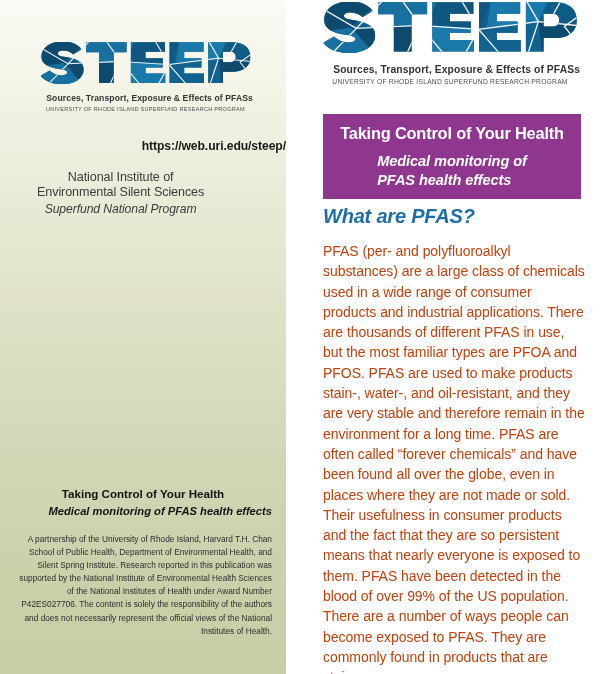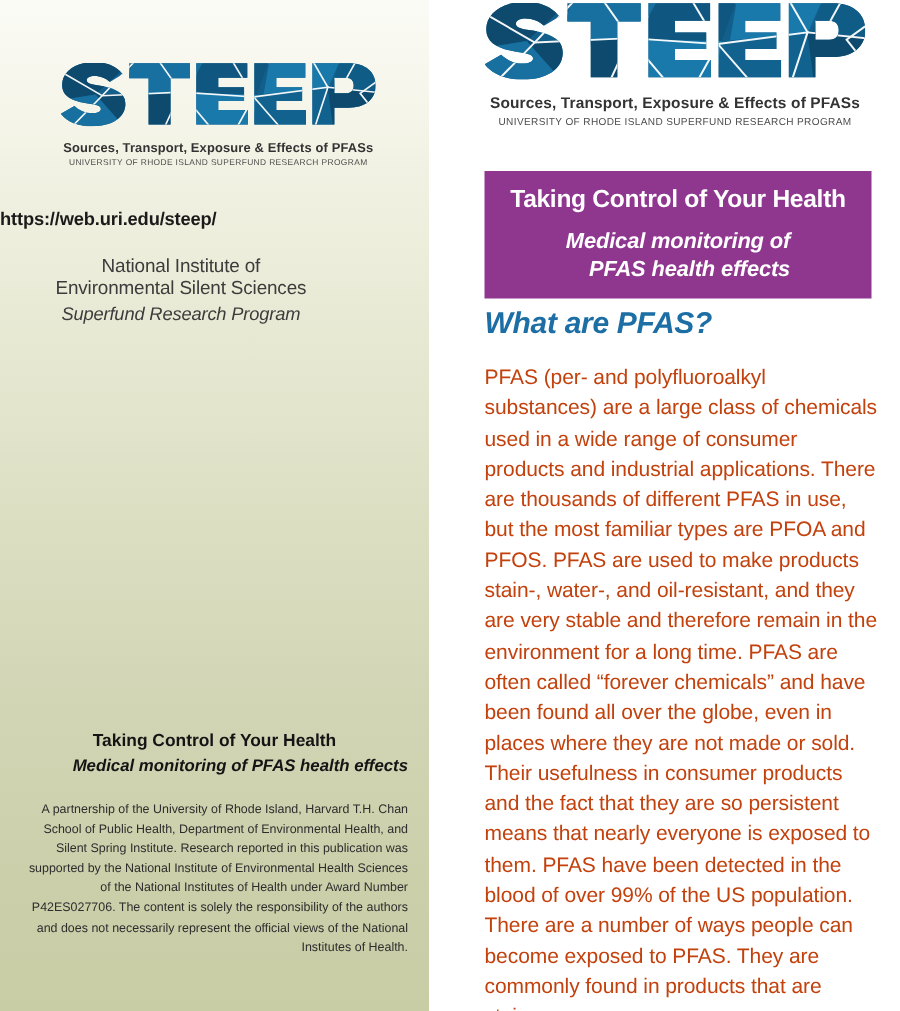--- a/index.html
+++ b/index.html
@@ -14,34 +14,34 @@
   
   .left-panel{
     position:absolute;left:0;top:0;width:286px;height:674px;
     background:linear-gradient(180deg,#fbfbf6 0%, #f3f3e6 14%, #e7e8d2 34%, #dcdec2 52%, #d2d5b4 70%, #cbd0ab 86%, #c8cda6 100%);
   }
 
   
   .steep-logo{position:relative;}
   .steep-word{display:block;width:100%;}
   .steep-sub1{
-    text-align:center;font-weight:bold;color:#333333;letter-spacing:.1px;
+    text-align:right;font-weight:bold;color:#333333;letter-spacing:.1px;
     white-space:nowrap;
   }
   .steep-sub2{
     text-align:center;color:#4d4d4d;white-space:nowrap;
   }
 
   
   .l-logo{position:absolute;left:38px;top:42px;width:215px;}
   .l-logo .steep-sub1{font-size:8.6px;margin-top:3px;}
   .l-logo .steep-sub2{font-size:5.6px;margin-top:2.5px;letter-spacing:.25px;}
 
   .l-url{
-    position:absolute;left:0;top:139px;width:286px;text-align:left;
+    position:absolute;left:0;top:139px;width:286px;text-align:right;
     font-size:12.2px;font-weight:bold;color:#1a1a1a;letter-spacing:-.1px;
   }
 
   
   .nih{position:absolute;left:28px;top:170px;display:flex;align-items:center;}
   .nih-mark{position:relative;width:63px;height:42px;flex:0 0 auto;}
   .nih-mark svg{display:block;}
   .nih-text{margin-left:9px;text-align:center;}
   .nih-l1,.nih-l2{
     font-size:12.6px;color:#3c3c3c;line-height:1.18;font-weight:400;
@@ -78,21 +78,21 @@
     background:#8f368f;box-sizing:border-box;
     display:flex;flex-direction:column;align-items:center;justify-content:flex-start;
     padding-top:10px;
   }
   .pb-title{
     color:#ffffff;font-size:16.4px;font-weight:bold;letter-spacing:-.2px;
     white-space:nowrap;
   }
   .pb-sub{
     color:#ffffff;font-size:14.6px;font-weight:bold;font-style:italic;
-    text-align:right;line-height:1.32;margin-top:9px;letter-spacing:-.1px;
+    text-align:left;line-height:1.32;margin-top:9px;letter-spacing:-.1px;
   }
 
   .r-content{position:absolute;left:37px;top:205px;width:262px;}
   .heading{
     color:#1c6ea4;font-size:20px;font-weight:bold;font-style:italic;
     letter-spacing:-.2px;margin:0 0 13px 0;
   }
   .heading.second{margin-top:22px;}
   .body-text{
     font-size:14px;line-height:1.45;color:#c2410c;margin:0;letter-spacing:-.05px;
@@ -150,21 +150,21 @@
       <div class="steep-sub1">Sources, Transport, Exposure &amp; Effects of PFASs</div>
       <div class="steep-sub2">UNIVERSITY OF RHODE ISLAND SUPERFUND RESEARCH PROGRAM</div>
     </div>
 
     <div class="l-url">https://web.uri.edu/steep/</div>
 
     <div class="nih">
       <div class="nih-text">
         <div class="nih-l1">National Institute of</div>
         <div class="nih-l2">Environmental Silent Sciences</div>
-        <div class="nih-l3">Superfund Research Program</div>
+        <div class="nih-l3">Superfund National Program</div>
       </div>
     </div>
 
     <div class="l-foot">
       <div class="l-foot-title">Taking Control of Your Health</div>
       <div class="l-foot-sub">Medical monitoring of PFAS health effects</div>
       <div class="l-foot-body">A partnership of the University of Rhode Island, Harvard T.H. Chan School of Public Health, Department of Environmental Health, and Silent Spring Institute. Research reported in this publication was supported by the National Institute of Environmental Health Sciences of the National Institutes of Health under Award Number P42ES027706. The content is solely the responsibility of the authors and does not necessarily represent the official views of the National Institutes of Health.</div>
     </div>
   </div>
 

